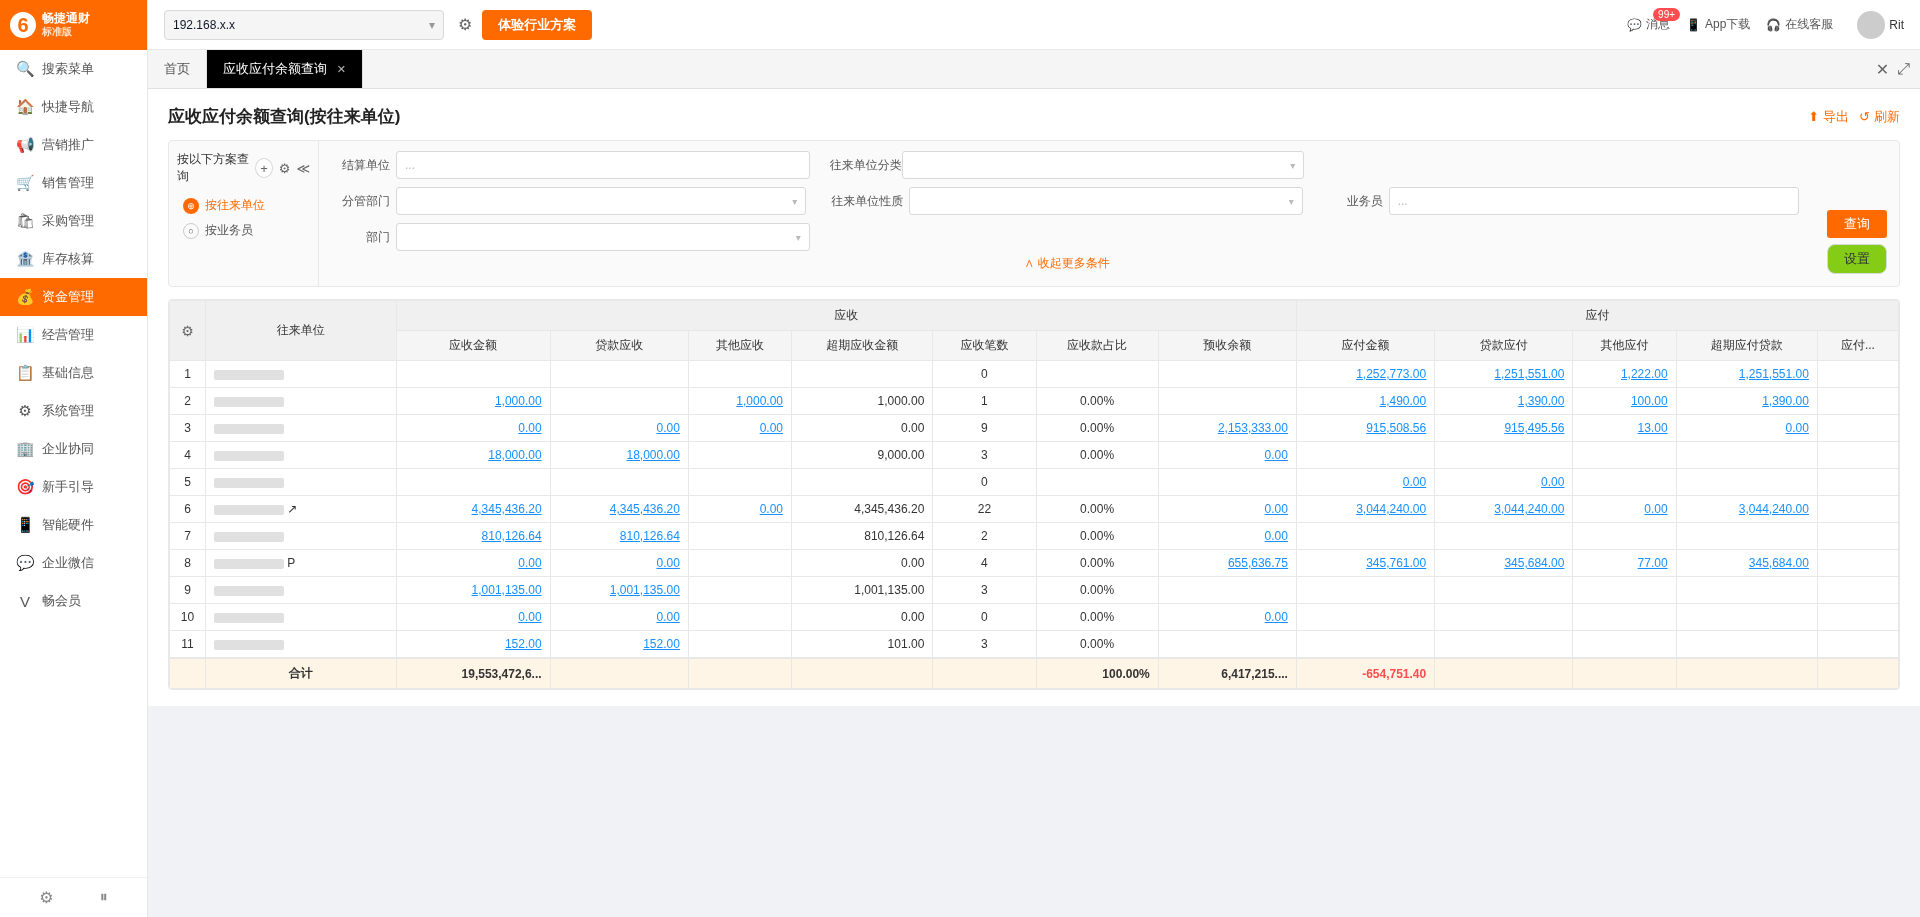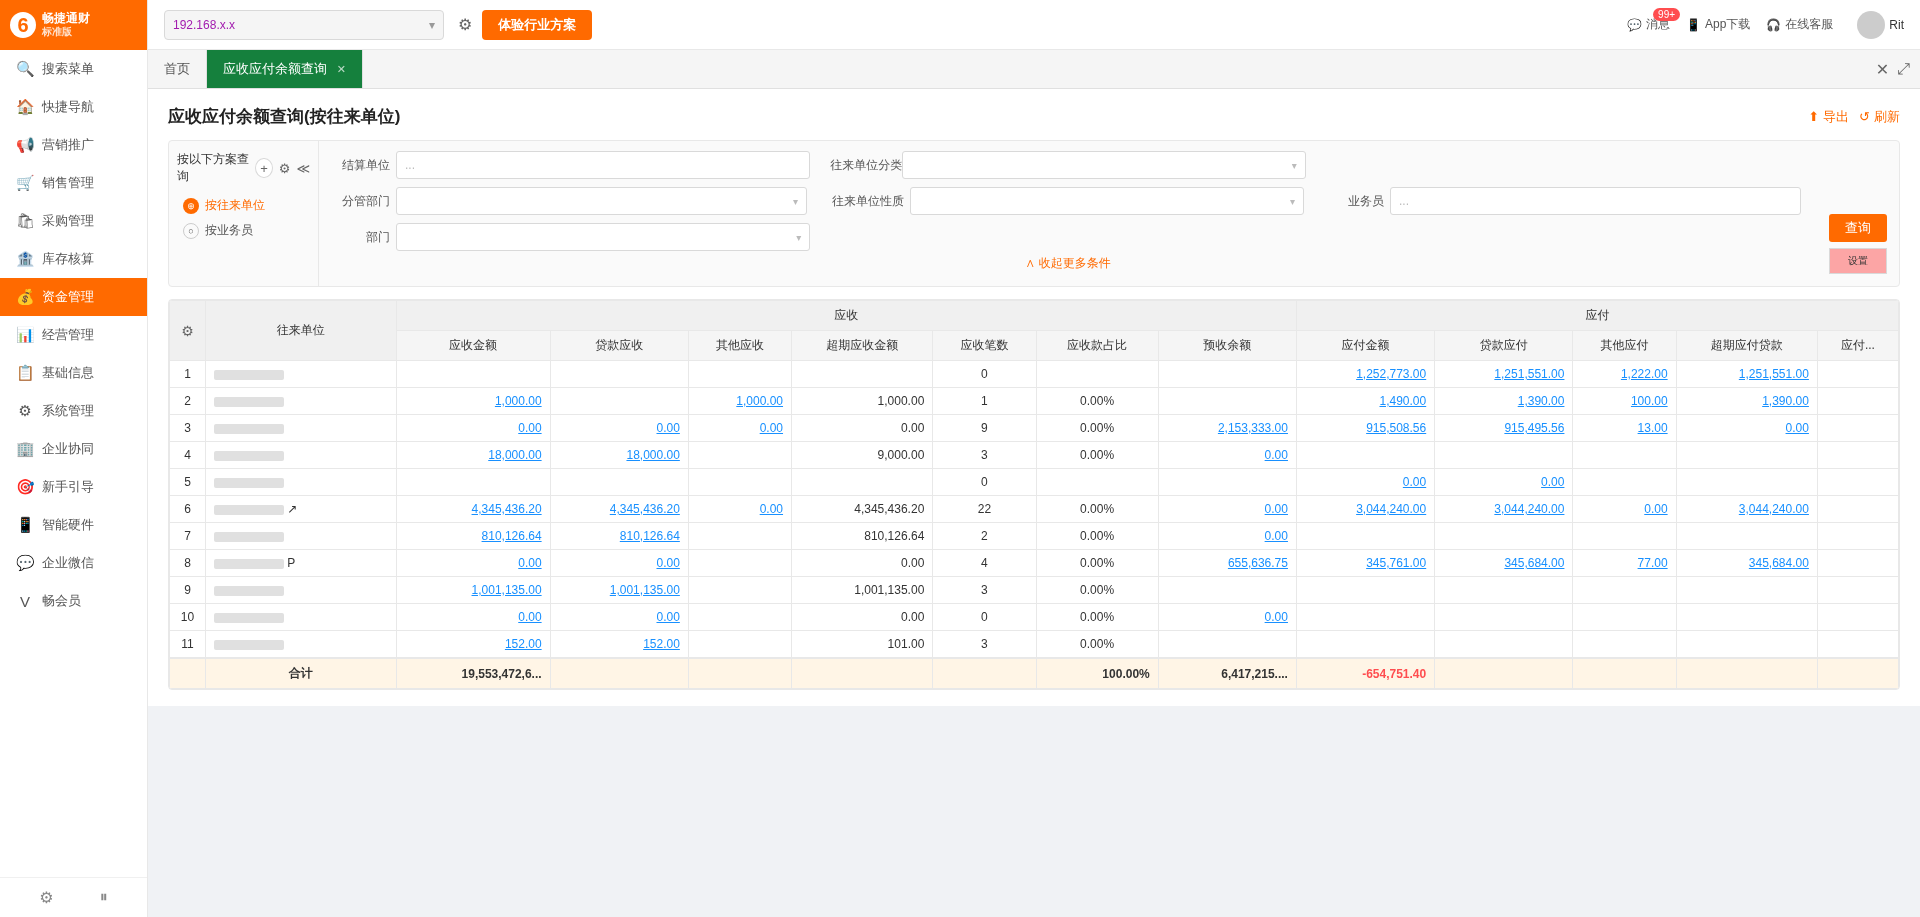--- a/index.html
+++ b/index.html
@@ -63,21 +63,21 @@
     
     .tab-bar {
       display: flex; align-items: center; background: #f5f5f5;
       border-bottom: 1px solid #e0e0e0; padding: 0;
     }
     .tab-item {
       padding: 10px 16px; cursor: pointer; color: #555; font-size: 13px;
       border-right: 1px solid #e0e0e0; white-space: nowrap;
     }
     .tab-item.active {
-      background: #15803d; color: white; text-align: right;
+      background: #000000; color: white; text-align: right;
     }
     .tab-close { margin-left: 6px; cursor: pointer; font-size: 11px; opacity: 0.7; }
     .tab-actions { margin-left: auto; display: flex; align-items: center; padding: 0 10px; gap: 8px; }
     .tab-action-icon { font-size: 16px; cursor: pointer; color: #666; }
 
     
     .page-content {
       flex: 1; overflow: auto; background: #f0f2f5; padding: 0;
     }
     .page-inner {
@@ -101,22 +101,22 @@
     .filter-add-btn {
       width: 20px; height: 20px; border: 1px solid #d9d9d9; border-radius: 50%;
       display: flex; align-items: center; justify-content: center; cursor: pointer;
       font-size: 13px; color: #666; background: white;
     }
     .btn-query {
       background: #ff6a00; color: white; border: none; border-radius: 3px;
       padding: 5px 16px; cursor: pointer; font-size: 13px; font-weight: 500;
     }
     .btn-setting {
-      background: #fca5a5; color: #333; border: 1px solid #d9d9d9; border-radius: 0;
-      padding: 5px 16px; cursor: pointer; font-size: 10px;
+      background: #84cc16; color: #333; border: 1px solid #d9d9d9; border-radius: 8px;
+      padding: 5px 16px; cursor: pointer; font-size: 13px;
     }
 
     
     .data-table-wrapper {
       background: white; border: 1px solid #e8e8e8; border-radius: 4px; overflow: auto;
     }
     .data-table {
       width: 100%; border-collapse: collapse; font-size: 12px;
     }
     .data-table th, .data-table td {
@@ -216,21 +216,21 @@
     </div>
 
   <div class="sidebar-bottom">
     <span class="sidebar-bottom-icon">⚙</span>
     <span class="sidebar-bottom-icon">⏸</span>
   </div>
 </div>
 
 <div class="topbar">
   <div class="topbar-addr">
-    <span style="flex:1; overflow:hidden; text-overflow:ellipsis; color:#a21caf;">192.168.x.x</span>
+    <span style="flex:1; overflow:hidden; text-overflow:ellipsis; color:#0f172a;">192.168.x.x</span>
     <span style="color:#999;">▾</span>
   </div>
   <span class="topbar-gear">⚙</span>
   <button class="topbar-trial">体验行业方案</button>
   <div class="topbar-right">
     <div class="topbar-msg">
       <span>💬</span>
       <span>消息</span>
       <span class="topbar-badge">99+</span>
     </div>

